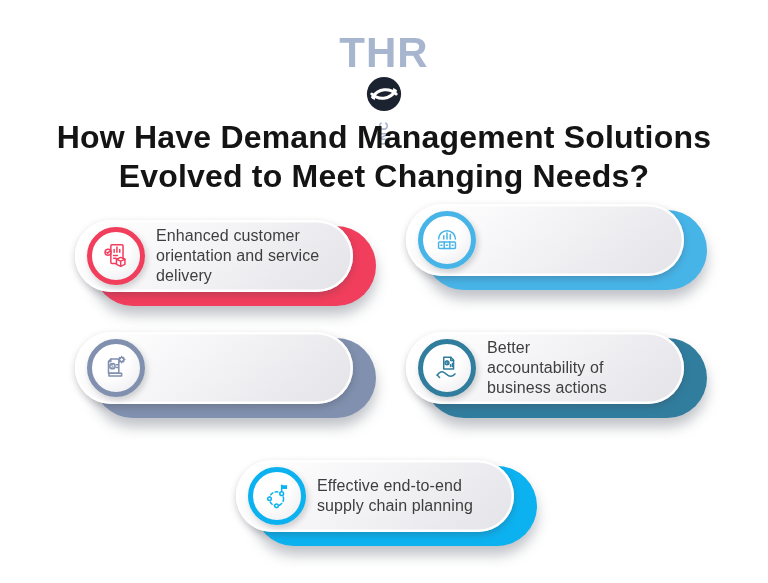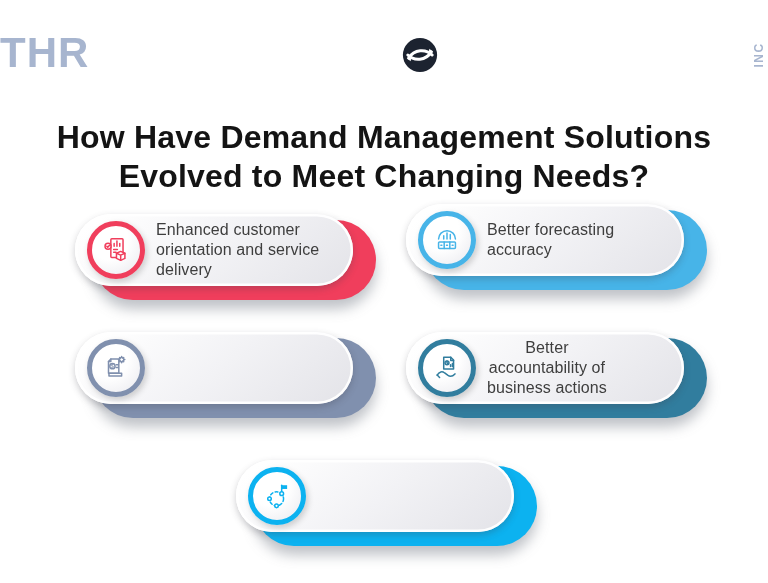--- a/index.html
+++ b/index.html
@@ -8,20 +8,21 @@
     background:#ffffff;
     font-family:"Liberation Sans", sans-serif;
   }
 
   
   .logo{
     position:absolute;top:32px;left:0;right:0;
     display:flex;justify-content:space-between;align-items:center;
     font-weight:700;font-size:42px;letter-spacing:1px;line-height:1;
     user-select:none;
+    flex-direction:column;
   }
   .logo .lt{color:var(--logo-light,#a7b5cf);}
   .logo .dk{color:var(--logo-dark,#1a202b);}
   .logo .globe{width:36px;height:36px;margin:0 2px;transform:translateY(2px);}
   .logo .inc{width:17px;height:42px;position:relative;}
   .logo .inc span{
     position:absolute;left:50%;top:54%;
     transform:translate(-50%,-50%) rotate(-90deg);
     font-size:12px;letter-spacing:1.5px;color:var(--logo-light,#a7b5cf);font-weight:700;
   }
@@ -77,21 +78,21 @@
     <path d="M9.5 27l-4.2-3.6 5.5-1.6z" fill="#ffffff" stroke="none"></path>
   </svg>
   <span class="inc">
       <span>INC</span>
     </span>
 </div>
 
 <h1 class="title">How Have Demand Management Solutions
 Evolved to Meet Changing Needs?</h1>
 
-<div class="card" style="left: 75px; top: 214px; --accent: #f03e5c;">
+<div class="card" style="left: 75px; top: 220px; --accent: #f03e5c;">
   <div class="back"></div>
   <div class="front">
     <div class="icon-circle">
       <svg viewBox="0 0 32 32">
         <rect x="10.5" y="4" width="13" height="20" rx="1"></rect>
         <path d="M14 12v-3 M17 12V6.5 M20 12V9"></path>
         <path d="M13.5 15.5h4 M13.5 18.5h2.5"></path>
         <path class="fillwhite" d="M16.5 19.5l4.5-2 4.5 2v5.5l-4.5 2-4.5-2z"></path>
         <path d="M16.5 19.5l4.5 2 4.5-2 M21 21.5V27"></path>
         <circle class="fillwhite" cx="7.5" cy="12" r="3.2"></circle>
@@ -109,22 +110,20 @@
   <div class="front">
     <div class="icon-circle">
       <svg viewBox="0 0 32 32">
         <path d="M7 15a9 9 0 0 1 18 0"></path>
         <path d="M12.5 15v-3.5 M16 15V8.5 M19.5 15v-5"></path>
         <rect x="7" y="18" width="18" height="7" rx="1"></rect>
         <path d="M13 18v7 M19 18v7"></path>
         <path d="M9.5 21.5h1 M15.5 21.5h1 M21.5 21.5h1"></path>
       </svg>
     </div>
-    <div class="card-label">Better forecasting
-accuracy</div>
   </div>
 </div>
 
 <div class="card" style="left: 75px; top: 332px; --accent: #8090ae;">
   <div class="back"></div>
   <div class="front">
     <div class="icon-circle">
       <svg viewBox="0 0 32 32">
         <path d="M10.5 6.5H19v15H8V9z"></path>
         <path d="M10.5 6.5V9H8"></path>
@@ -132,21 +131,21 @@
         <text x="12.2" y="15.8" font-size="5.2" text-anchor="middle" stroke="none" style="fill:var(--accent);font-weight:bold">$</text>
         <path d="M16.3 12.5h2.2 M16.3 15.5h2.2"></path>
         <circle cx="22" cy="7" r="2.3"></circle>
         <path d="M22 3.6v1 M22 9.4v1 M18.6 7h1 M24.4 7h1 M19.8 4.8l.7.7 M23.5 8.5l.7.7 M24.2 4.8l-.7.7 M20.5 8.5l-.7.7"></path>
         <path d="M8.5 21.5h13.5v3H8.5z"></path>
       </svg>
     </div>
   </div>
 </div>
 
-<div class="card" style="left: 406px; top: 332px; text-align: center; --accent: #317d9e;">
+<div class="card" style="left: 406px; top: 332px; --accent: #317d9e;">
   <div class="back"></div>
   <div class="front">
     <div class="icon-circle">
       <svg viewBox="0 0 32 32">
         <path d="M12.5 4.5h7.5l3 3V17h-10.5z"></path>
         <path d="M20 4.5V8h3"></path>
         <circle cx="16" cy="10.5" r="2.1"></circle>
         <path d="M16 8.4v2.1l1.5 1.3"></path>
         <path d="M19.8 14.5v-2 M21.8 14.5v-3.2"></path>
         <path d="M5.5 23.5c2.3-3.8 5.5-4.2 8-2.2l3.2 2.4c2.4 1.7 5.6 1 7.8-1.4"></path>
@@ -165,14 +164,16 @@
     <div class="icon-circle">
       <svg viewBox="0 0 32 32">
         <circle cx="15.5" cy="19" r="7.5" stroke-dasharray="3 2.6"></circle>
         <path d="M21 13.5V4.5"></path>
         <path class="fillacc" d="M21 4.5h5.8v4H21z"></path>
         <circle class="fillwhite" cx="21" cy="13.5" r="2"></circle>
         <circle class="fillwhite" cx="8" cy="19" r="1.9"></circle>
         <circle class="fillwhite" cx="15.5" cy="26.5" r="1.9"></circle>
       </svg>
     </div>
+    <div class="card-label">Effective end-to-end
+supply chain planning</div>
   </div>
 </div>
 
 </body></html>

